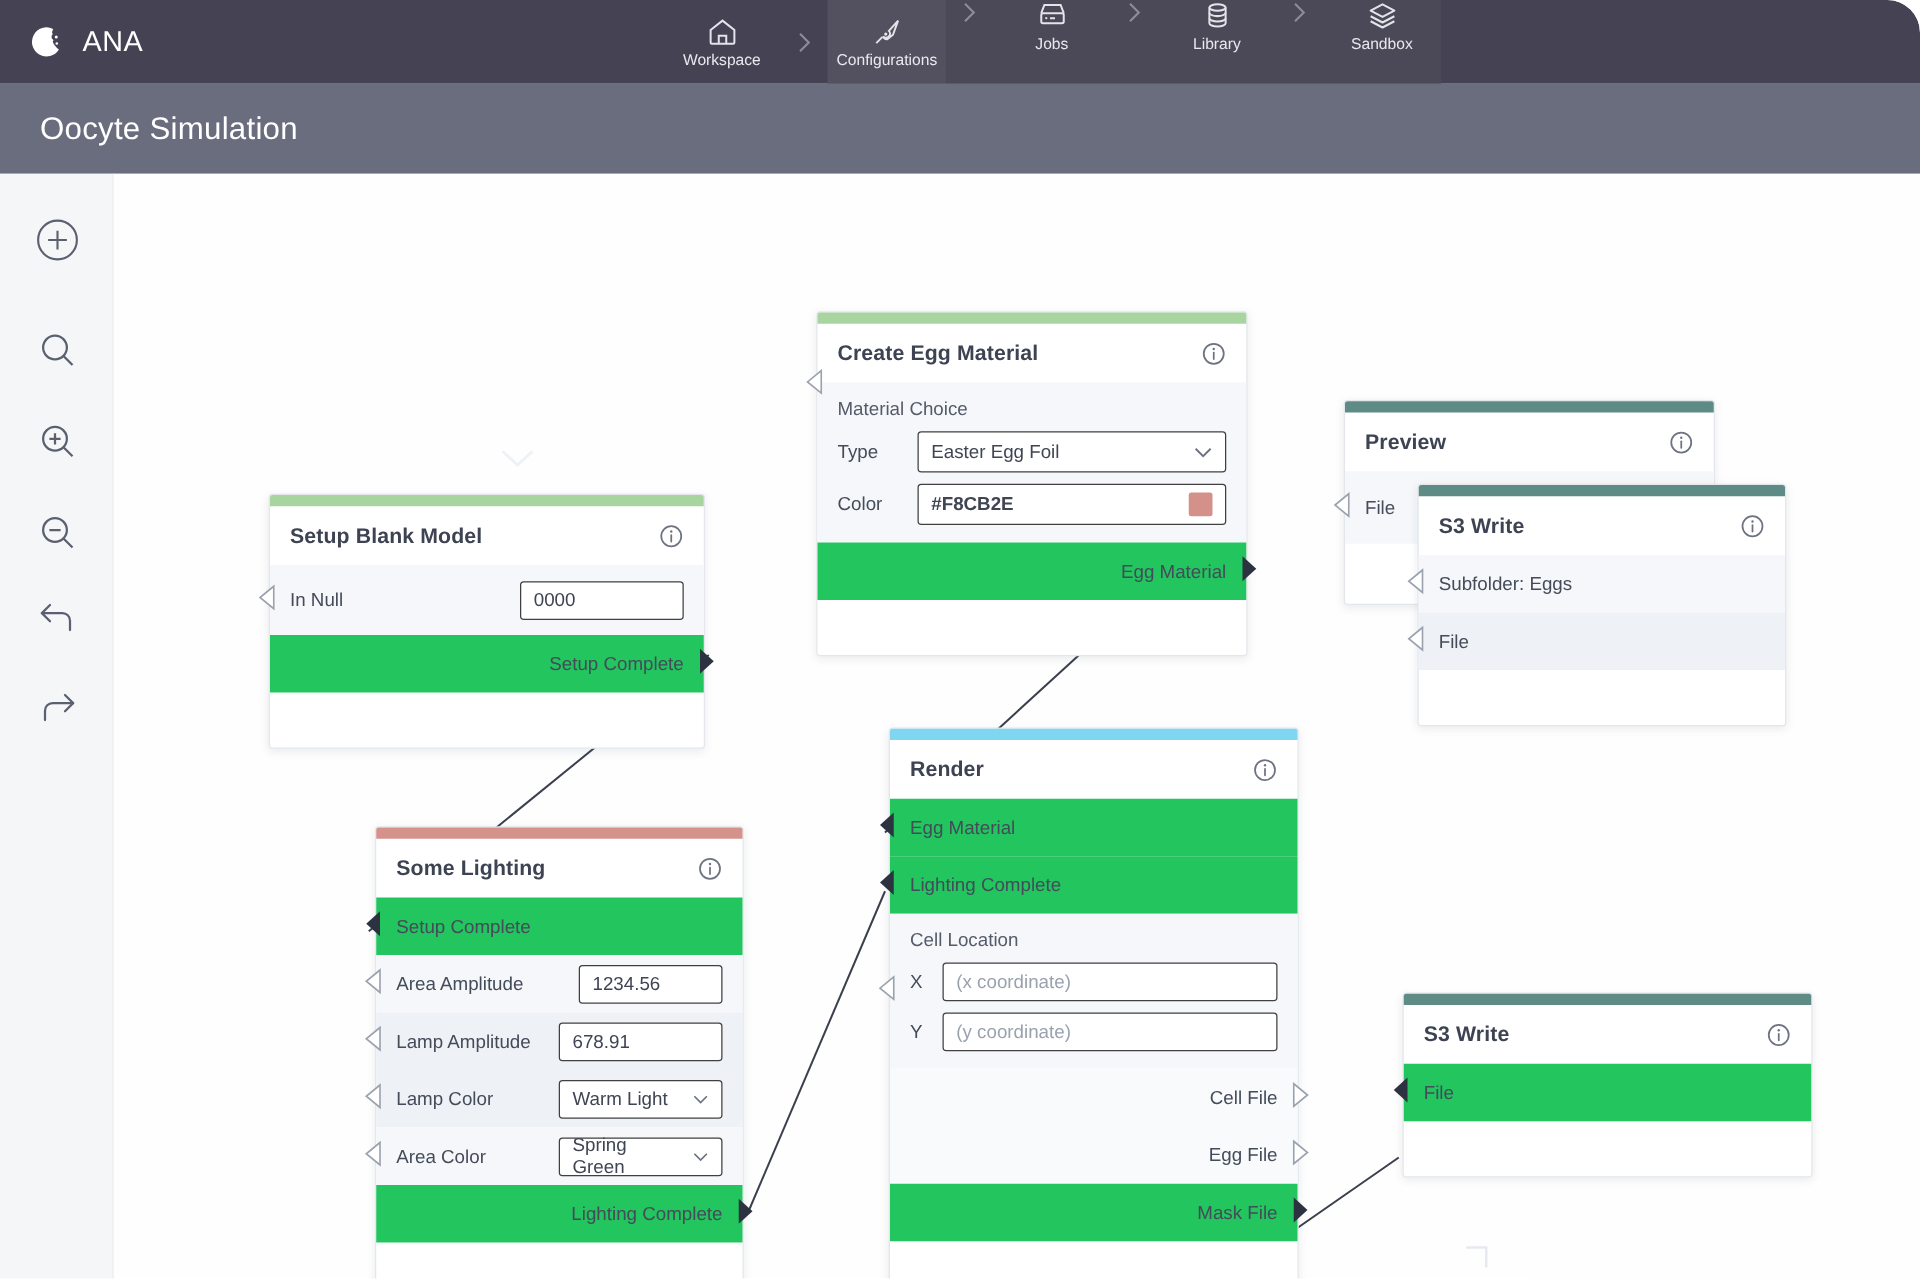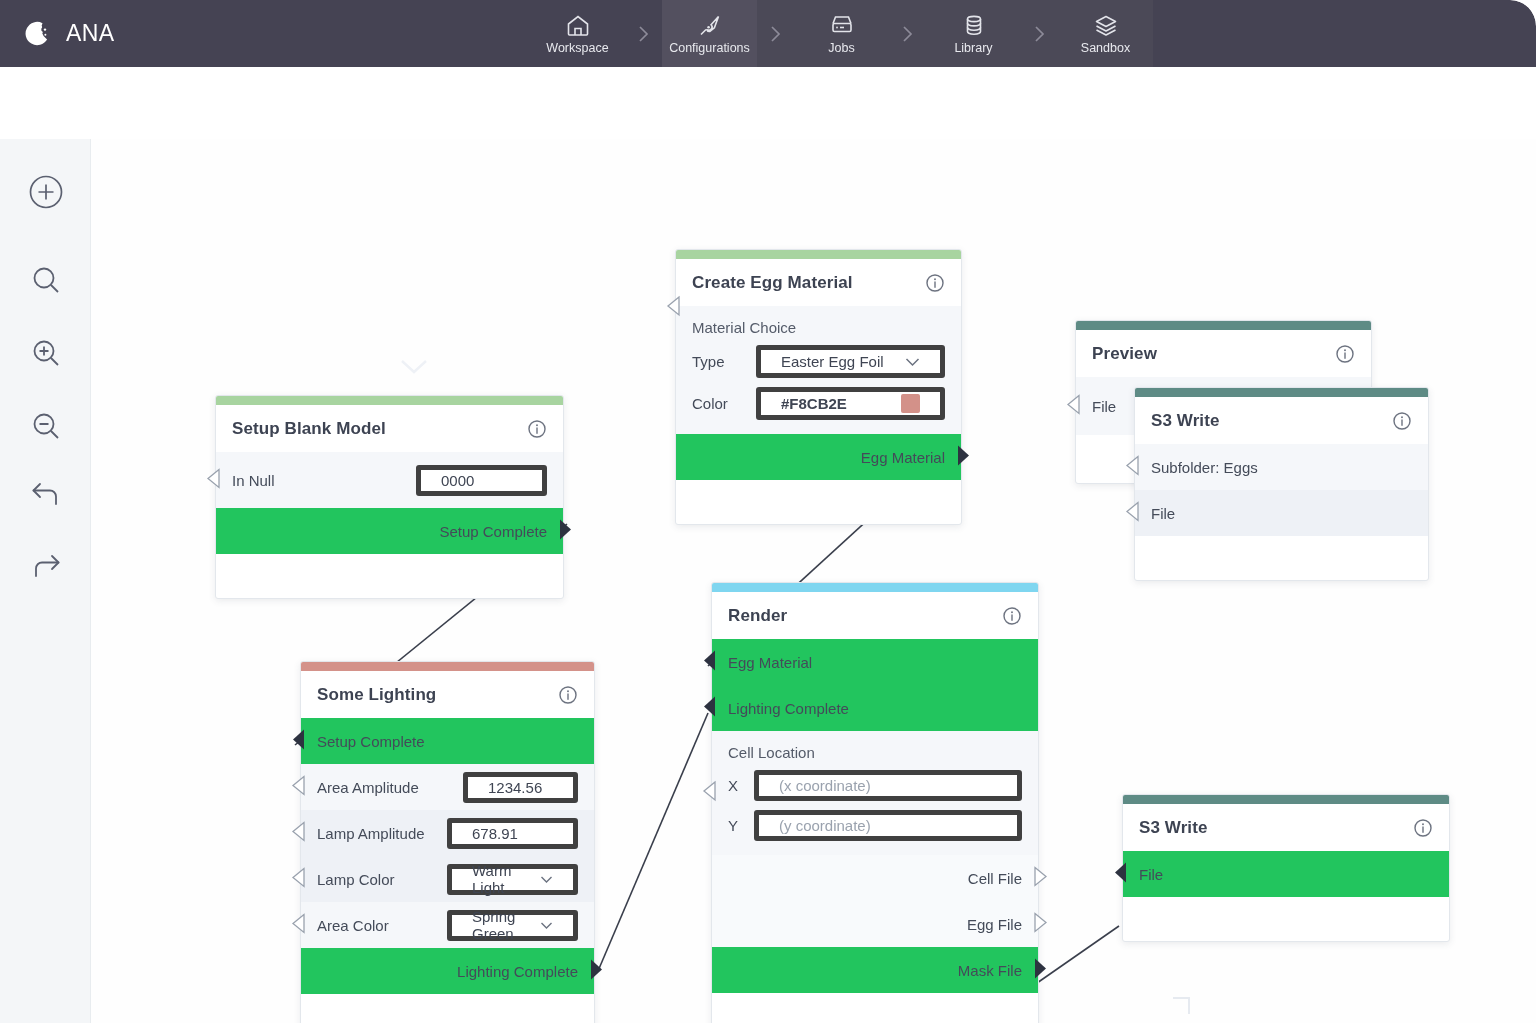--- a/index.html
+++ b/index.html
@@ -18,21 +18,21 @@
   .brand-name { color:#fff; font-size:23px; letter-spacing:.4px; font-weight:400; }
 
   .navwrap { display:flex; align-items:stretch; }
   .navitem { width:95px; display:flex; flex-direction:column; align-items:center;
              justify-content:center; gap:3px; color:#d9dae1; cursor:pointer; }
   .navitem.active { background:#53505f; }
   .navitem .lbl { font-size:12.5px; color:#e8e9ee; }
   .navitem svg { display:block; }
   .navsep { width:37px; display:flex; align-items:center; justify-content:center;
             color:#8d8b99; }
-  .navgroup { display:flex; align-items:center; background:#4b4957; }
+  .navgroup { display:flex; align-items:flex-start; background:#4b4957; }
 
   
   .subbar { position:absolute; left:0; top:67px; width:1536px; height:72px;
             background:#696d7d; display:flex; align-items:center; padding-left:32px; }
   .subbar .title { color:#fff; font-size:25px; font-weight:400; letter-spacing:.2px; }
 
   
   .rail { position:absolute; left:0; top:139px; width:91px; height:884px;
           background:#f4f6f8; border-right:1px solid #e8ecef; }
   .railbtn { position:absolute; left:21px; width:50px; height:50px; display:flex;
@@ -61,40 +61,40 @@
   .row.shade2 { background:#f5f7fa; }
   .row.out { justify-content:flex-end; }
   .row .lab { flex:0 0 auto; }
   .row .grow { flex:1 1 auto; }
   .group { background:#f5f7fa; padding:13px 16px 14px 16px; }
   .grouptitle { font-size:15px; color:#545b69; margin-bottom:8px; }
   .grouprow { display:flex; align-items:center; gap:12px; margin-top:9px; }
   .grouprow .k { width:14px; font-size:15px; color:#444b59; }
   .spacer { height:44px; }
 
-  input.tb, .sel { height:31px; border:5px solid #404040; border-radius:3px;
+  input.tb, .sel { height:31px; border:1px solid #404040; border-radius:3px;
                    background:#fff; font-family:"Liberation Sans", sans-serif;
-                   font-size:15px; color:#3f4553; padding:0 20px; outline:none; }
+                   font-size:15px; color:#3f4553; padding:0 10px; outline:none; }
   input.tb::placeholder { color:#9aa2ae; }
   .sel { display:flex; align-items:center; justify-content:space-between; gap:8px;
          cursor:pointer; }
   .sel .sv { color:#3f4553; }
   .sel .sv.ph { color:#aab2be; }
   .chev { color:#6b7280; display:flex; }
   .swatch { width:19px; height:19px; border-radius:2px; }
   .colorfield { position:relative; display:flex; align-items:center;
                 justify-content:space-between;font-weight:bold; }
 
   
   .port { position:absolute; top:50%; transform:translateY(-50%); }
   .port.in  { left:-11px; }
   .port.out { right:-11px; }
 
   
-  .n-create   { left:584px; top:110px; width:287px; z-index:5; }
+  .n-create   { left:562px; top:110px; width:345px; z-index:5; }
   .n-setup    { left:124px; top:256px; width:349px; z-index:4; }
   .n-lighting { left:209px; top:522px; width:295px; z-index:6; }
   .n-render   { left:620px; top:443px; width:328px; z-index:7; }
   .n-preview  { left:984px; top:181px; width:297px; z-index:3; }
   .n-s3a      { left:1043px; top:248px; width:295px; z-index:8; }
   .n-s3b      { left:1031px; top:655px; width:328px; z-index:8; }
 </style>
 </head>
 <body>
 
@@ -191,20 +191,23 @@
               <path d="M3.5 13 13 18 22.5 13"></path>
               <path d="M3.5 17 13 22 22.5 17"></path>
             </svg>
           </span>
           <span class="lbl">Sandbox</span>
         </div>
       </div>
     </div>
   </div>
 
+  <div class="subbar">
+    <span class="title">Oocyte Simulation</span>
+  </div>
 
   <div class="rail">
     <div class="railbtn" style="top:30px">
       <span>
         <svg width="42" height="42" viewBox="0 0 42 42" fill="none" stroke="#5b6070" stroke-width="1.7">
           <circle cx="21" cy="21" r="15.5"></circle>
             <path d="M21 13.5v15M13.5 21h15"></path>
         </svg>
       </span>
     </div>

